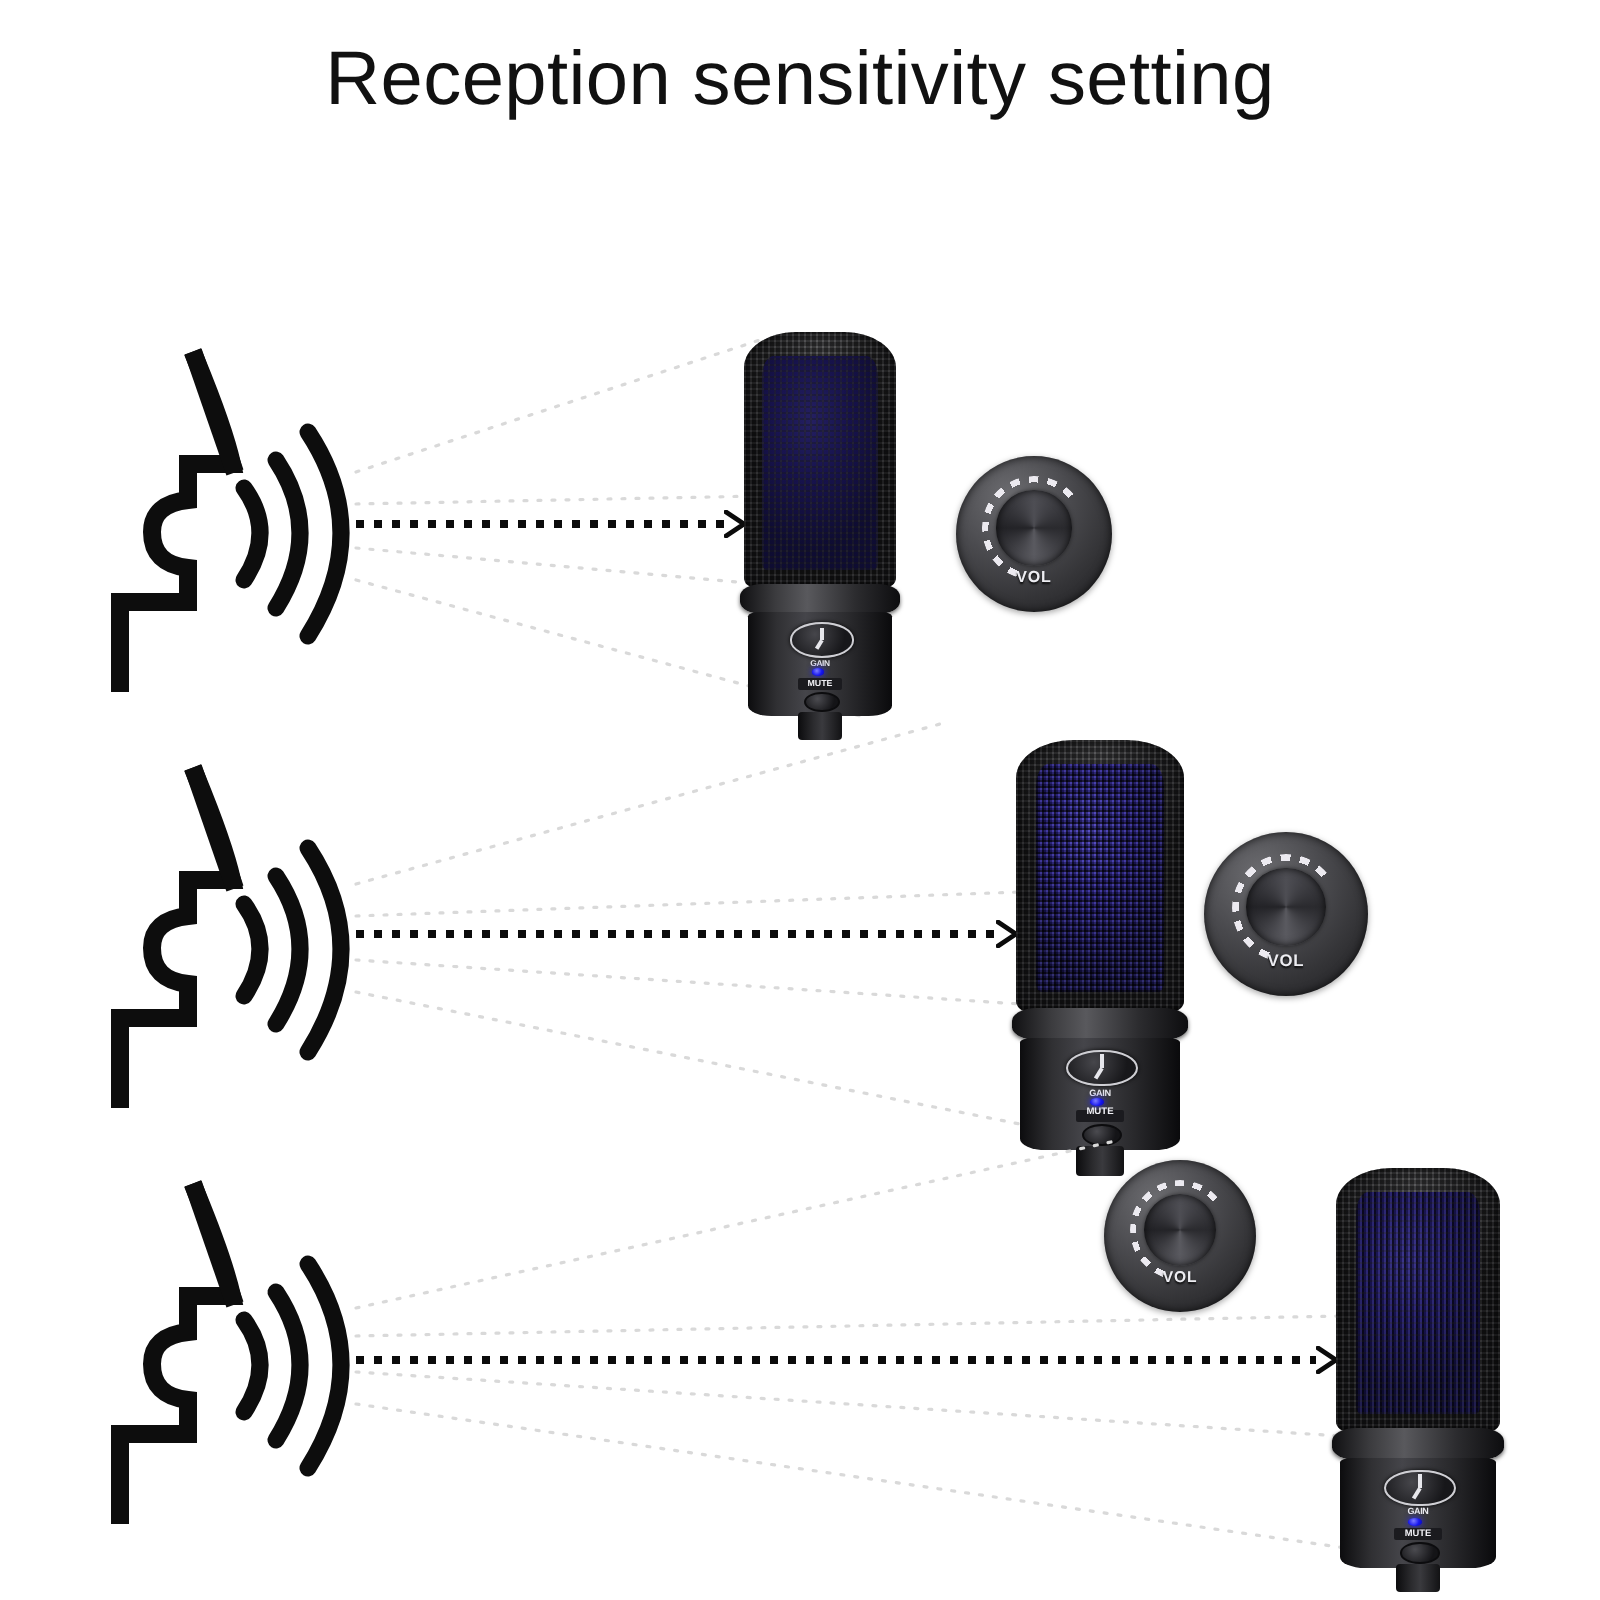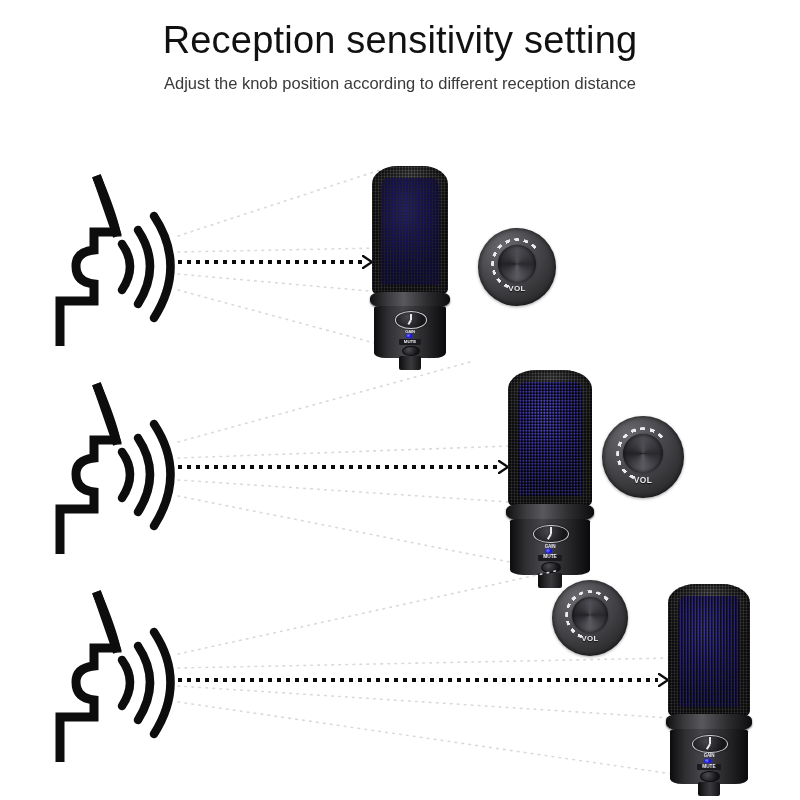--- a/index.html
+++ b/index.html
@@ -178,21 +178,20 @@
     text-shadow:0 1px 1px rgba(0,0,0,.8);
   }
 </style>
 </head>
 <body>
 
 <div id="stage">
 
   <div class="hdr">
     <div class="hdr-title">Reception sensitivity setting</div>
-    <div class="hdr-sub hdr-sub-1">Adjust the knob position according to different reception distance</div>
   </div>
 
   <div class="row row-1">
 
     <div class="fan">
       <svg width="800" height="210" viewBox="0 0 800 210">
         <g stroke="#d9d9d9" stroke-width="1.6" stroke-dasharray="1.5 5.5" fill="none" stroke-linecap="round">
           <line x1="178" y1="84" x2="380" y2="18"></line>
           <line x1="178" y1="100" x2="380" y2="96"></line>
           <line x1="178" y1="122" x2="380" y2="140"></line>

